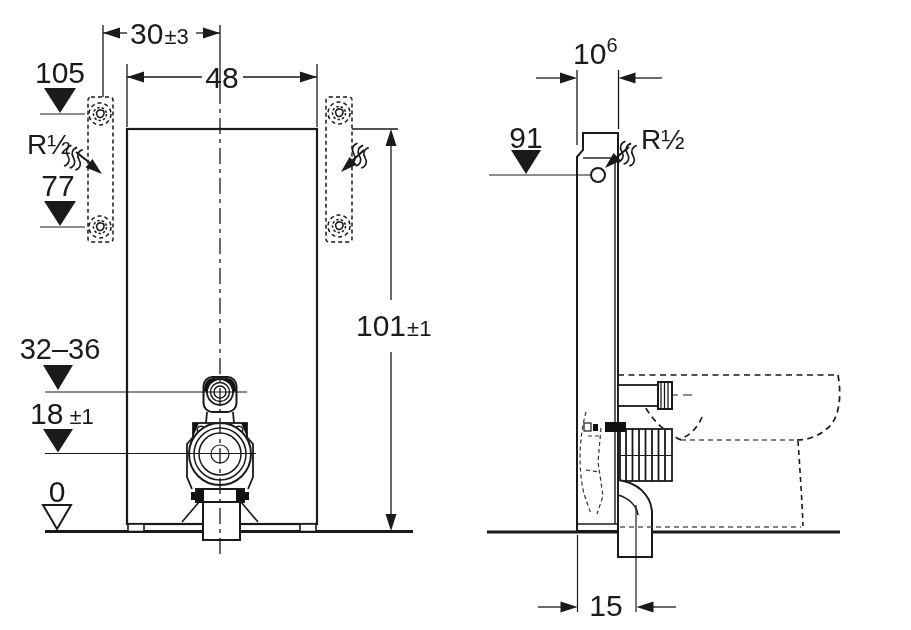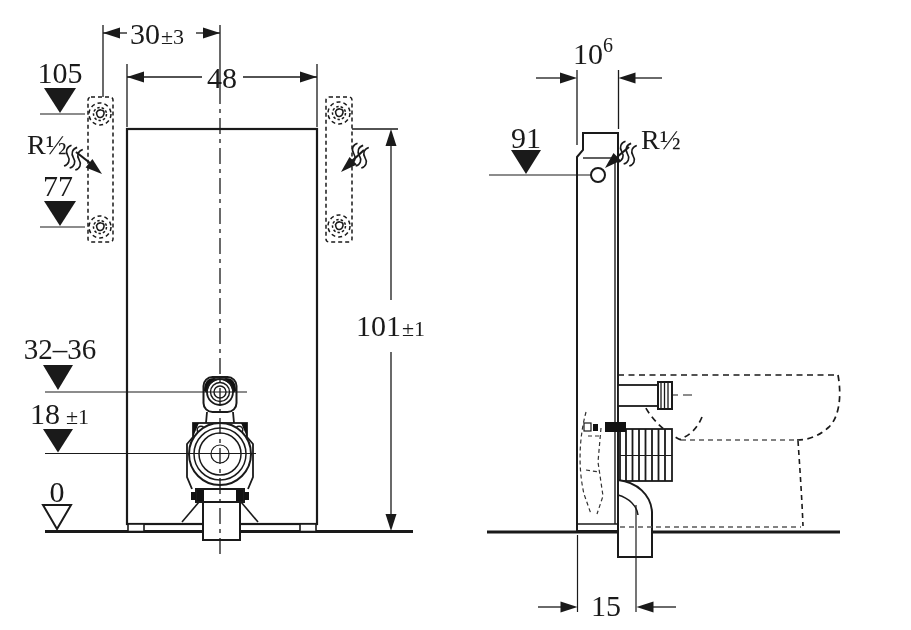--- a/index.html
+++ b/index.html
@@ -1,17 +1,17 @@
 <!DOCTYPE html>
 <html><head>
 <meta charset="utf-8">
 <style>
   html,body{margin:0;padding:0;background:#fff;}
   .stage{position:relative;width:911px;height:630px;background:#ffffff;overflow:hidden;
-         font-family:Liberation Serif, serif;}
+         font-family:Liberation Sans, sans-serif;}
   svg text{fill:#1a1a1a;}
 </style>
 </head>
 <body>
 
 <div class="stage">
 <svg width="911" height="630" viewBox="0 0 911 630" xmlns="http://www.w3.org/2000/svg" stroke-linecap="butt" fill="none">
 
   <g stroke="#1a1a1a">
 

